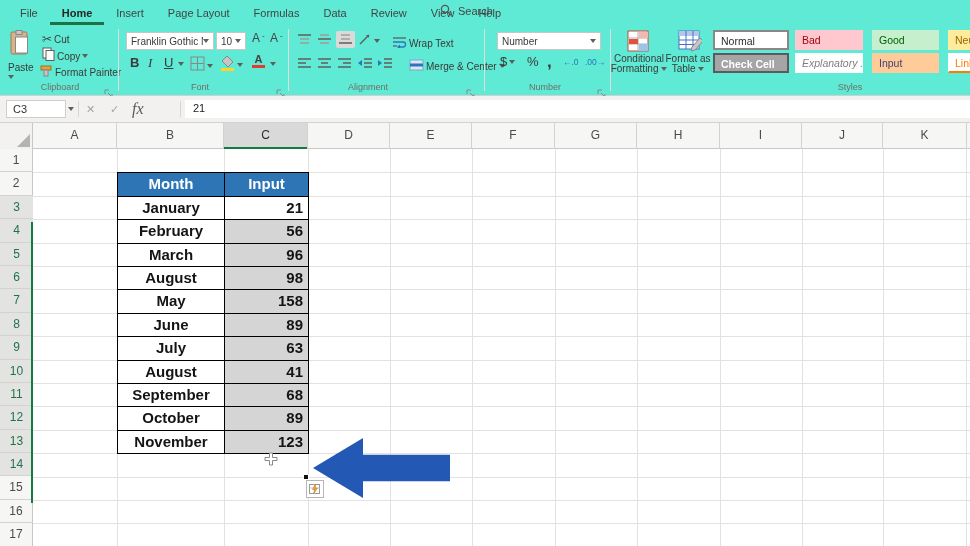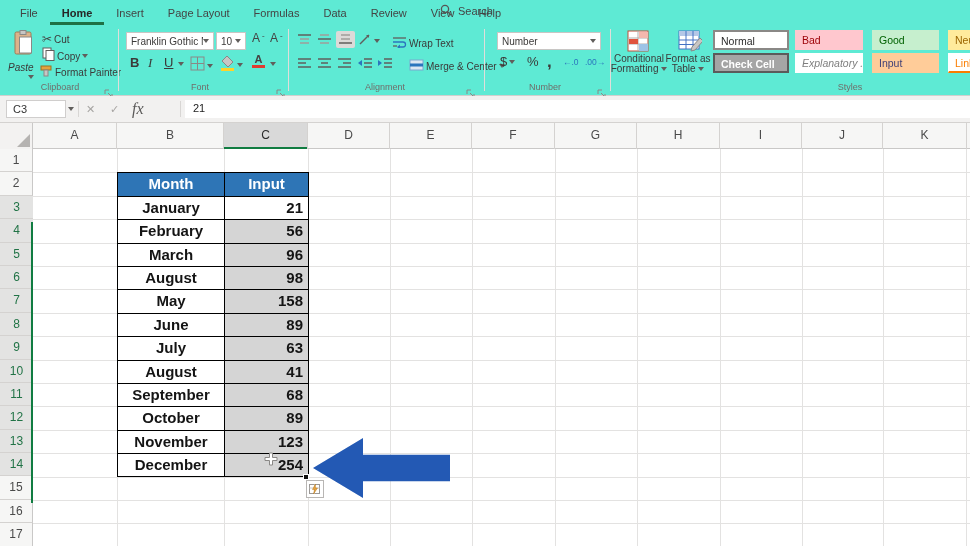--- a/index.html
+++ b/index.html
@@ -11,21 +11,21 @@
   .ribbon{position:absolute;left:0;top:0;width:970px;height:96px;background:#5eead4;border-bottom:1px solid #d2d0ce;}
   .tabs{position:absolute;left:0;top:0;height:25px;display:flex;align-items:center;padding-left:8px;}
   .tab{font-size:11px;color:#444;padding:0 12px;line-height:24px;height:24px;cursor:default;white-space:nowrap;}
   .tab.active{font-weight:700;color:#262626;border-bottom:3px solid #1e7145;}
   .searchbox{position:absolute;left:440px;top:4px;display:flex;align-items:center;gap:6px;font-size:11px;color:#444;}
   .gsep{position:absolute;top:29px;height:62px;width:1px;background:#e0deda;}
   .glabel{position:absolute;top:82px;font-size:9px;color:#706d6a;text-align:center;}
   .launcher{position:absolute;width:10px;height:10px;}
   .rlabel{font-size:10px;color:#3b3a39;}
   .crt{display:inline-block;width:0;height:0;border-left:3px solid transparent;border-right:3px solid transparent;border-top:4px solid #605e5c;vertical-align:middle;}
-  .ribbtn{position:absolute;display:flex;align-items:flex-end;gap:4px;font-style:italic;}
+  .ribbtn{position:absolute;display:flex;align-items:flex-start;gap:4px;}
   .combo{position:absolute;background:#fff;border:1px solid #c8c6c4;display:flex;align-items:center;justify-content:space-between;padding:0 4px;font-size:10px;color:#3b3a39;}
   .iconbtn{position:absolute;display:flex;align-items:center;gap:2px;}
   .hl{background:#dcdad8;border-radius:2px;}
   .glyph{font-size:12px;color:#444;}
   .stylecell{position:absolute;height:20px;font-size:10.5px;line-height:18px;padding-left:6px;white-space:nowrap;overflow:hidden;border:1px solid transparent;}
   .twoline{position:absolute;width:58px;text-align:center;font-size:10px;line-height:10px;color:#3b3a39;}
 
   
   .fbar{position:absolute;left:0;top:96px;width:970px;height:27px;background:#f2f1f0;border-bottom:1px solid #d4d2d0;}
   .namebox{position:absolute;left:6px;top:4px;width:60px;height:18px;background:#fff;border:1px solid #d0cecd;font-size:11px;color:#333;line-height:16px;padding-left:6px;}
@@ -252,21 +252,21 @@
       <span class="rlabel">Wrap Text</span>
     </div>
     <div class="iconbtn" style="left:409px;top:57px;">
       <span><svg width="15" height="12">
             <rect x="1" y="1" width="13" height="10" fill="#dce6f1" stroke="#7aa7d0"></rect>
             <rect x="1" y="4.5" width="13" height="3" fill="#2b75bd"></rect>
           </svg></span>
       <span class="rlabel">Merge &amp; Center</span>
       <span class="crt"></span>
     </div>
-    <div class="glabel" style="left:345px;width:80px;">Alignment</div>
+    <div class="glabel" style="left:328px;width:80px;">Alignment</div>
     <span class="launcher" style="left:466px;top:84px;"><svg width="9" height="9">
           <path d="M1 5V1h4M8 8L4 4M8 8V5M8 8H5" stroke="#8a8886" fill="none"></path>
         </svg></span>
     <div class="gsep" style="left:484px;"></div>
 
     <div class="combo" style="left:497px;top:32px;width:104px;height:18px;">
       <span>Number</span>
       <span class="crt"></span>
     </div>
     <div class="iconbtn" style="left:500px;top:54px;font-size:13px;color:#3b3a39;">
@@ -454,24 +454,20 @@
           <div class="tc s sel">68</div>
         </div>
       <div class="trow">
           <div class="tc m">October</div>
           <div class="tc s sel">89</div>
         </div>
       <div class="trow">
           <div class="tc m">November</div>
           <div class="tc s sel">123</div>
         </div>
-      <div class="trow">
-          <div class="tc m">December</div>
-          <div class="tc s sel">254</div>
-        </div>
     </div>
   </div>
 
   <div class="fillhandle"></div>
   <div class="qa">
     <svg width="12" height="12">
         <rect x="0.5" y="1.5" width="10" height="9" fill="#fff" stroke="#9a9896"></rect>
         <line x1="0.5" y1="5" x2="10.5" y2="5" stroke="#c8c6c4"></line>
         <line x1="5.5" y1="1.5" x2="5.5" y2="10.5" stroke="#c8c6c4"></line>
         <path d="M6.5 1L3.5 6.5h2L4.5 11l4-6h-2.2z" fill="#e8a33d" stroke="#b97a1e" stroke-width="0.5"></path>

